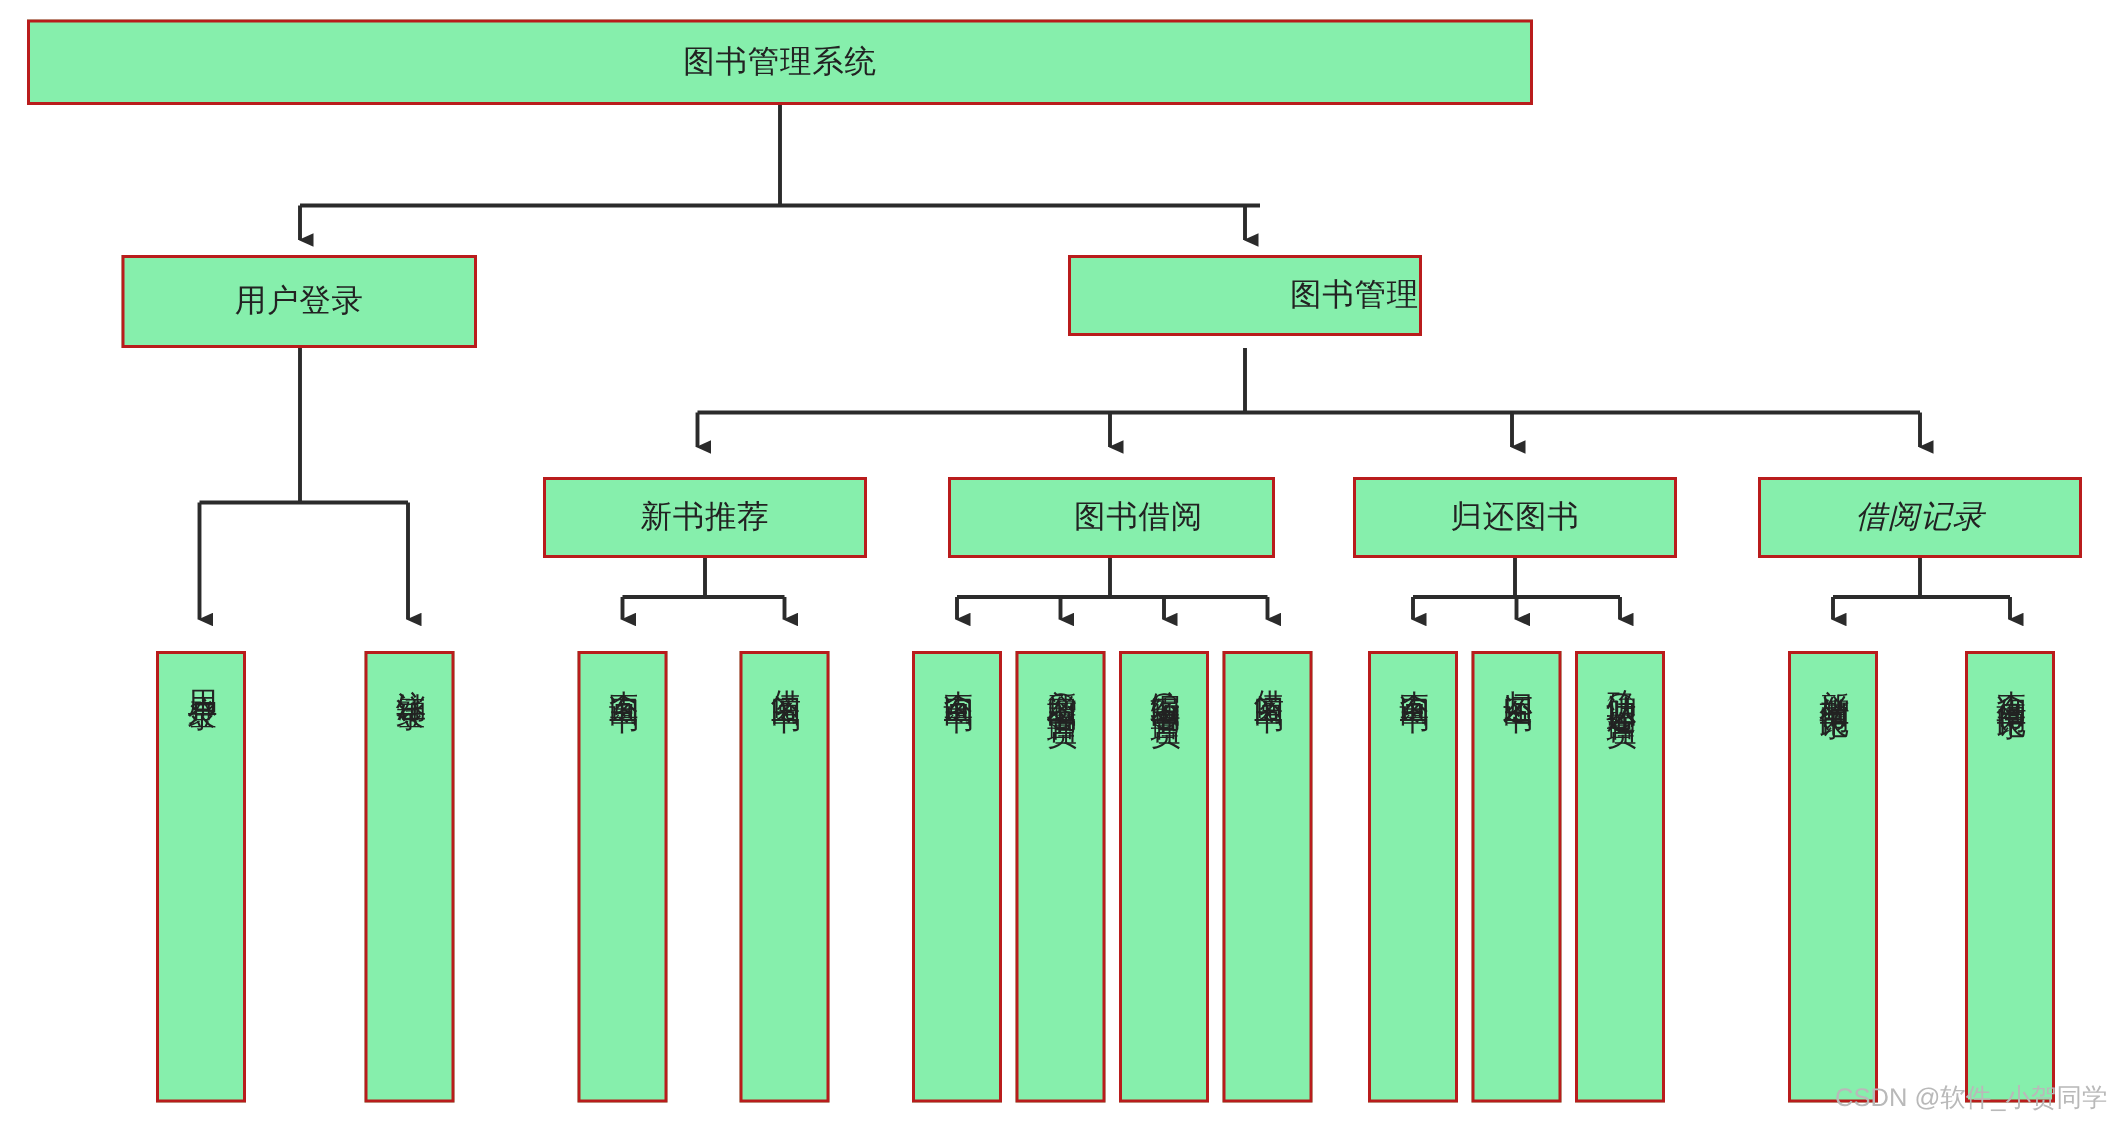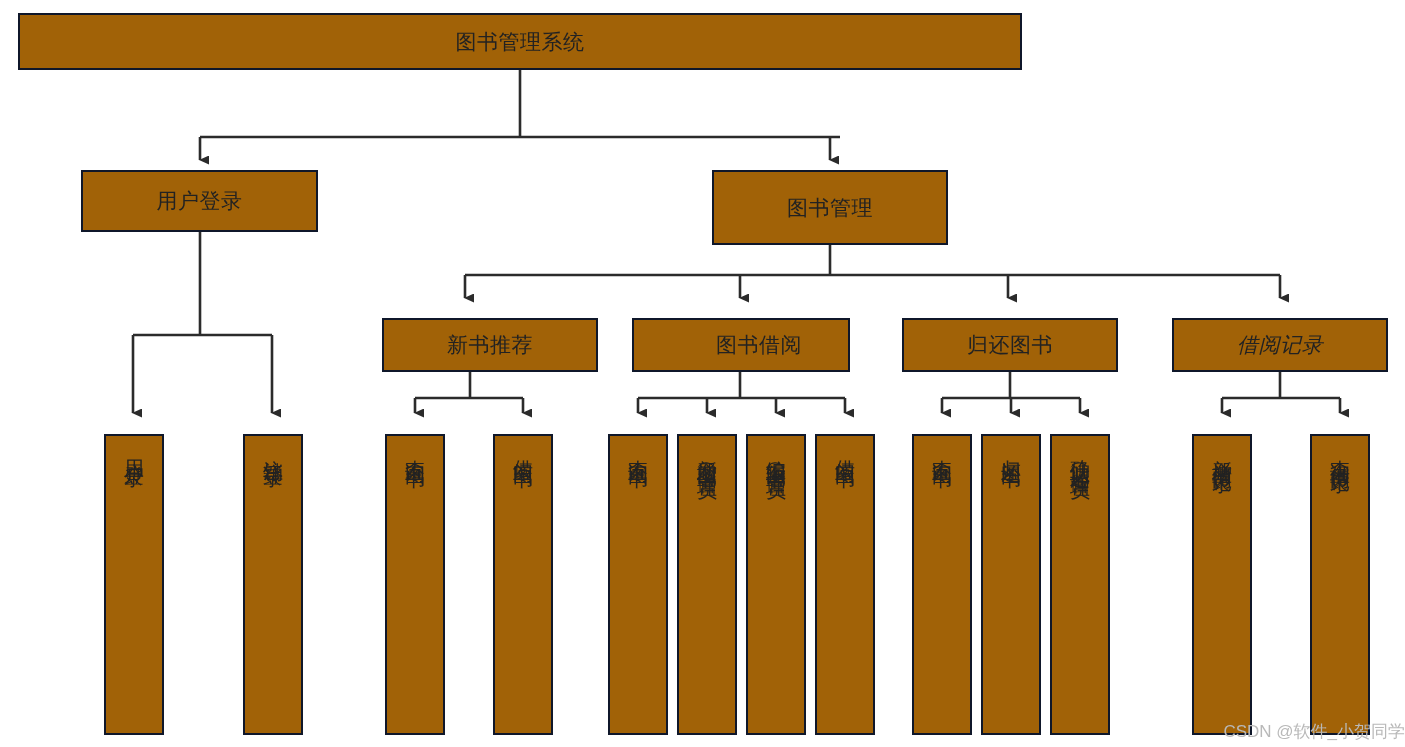--- a/index.html
+++ b/index.html
@@ -22,22 +22,22 @@
     position: absolute;
     left: 0;
     top: 0;
     width: 1405px;
     height: 747px;
     pointer-events: none;
   }
   .node {
     position: absolute;
     box-sizing: border-box;
-    background: #a16207;
-    border: 2px solid #0f172a;
+    background: #86efac;
+    border: 2px solid #b91c1c;
     display: flex;
     align-items: center;
     justify-content: center;
     color: #222222;
   }
   .node.root {
     font-size: 21px;
   }
   .node.level2 {
     font-size: 21px;
@@ -128,25 +128,25 @@
     </g>
   </svg>
 
   <div class="node root" style="left:18px; top:13px; width:1004px; height:57px;">
     <span class="label">图书管理系统</span>
   </div>
 
   <div class="node level2" style="left:81px; top:170px; width:237px; height:62px;">
     <span class="label">用户登录</span>
   </div>
-  <div class="node level2" style="left:712px; top:170px; width:236px; height:75px;">
+  <div class="node level2" style="left:712px; top:170px; width:236px; height:54px;justify-content:flex-end;">
     <span class="label">图书管理</span>
   </div>
 
-  <div class="node level3" style="left:362px; top:318px; width:216px; height:54px;margin-left:20px;">
+  <div class="node level3" style="left:362px; top:318px; width:216px; height:54px;">
     <span class="label">新书推荐</span>
   </div>
   <div class="node level3" style="left:632px; top:318px; width:218px; height:54px;padding-left:36px;">
     <span class="label">图书借阅</span>
   </div>
   <div class="node level3" style="left:902px; top:318px; width:216px; height:54px;">
     <span class="label">归还图书</span>
   </div>
   <div class="node level3" style="left:1172px; top:318px; width:216px; height:54px;font-style:italic;">
     <span class="label">借阅记录</span>

